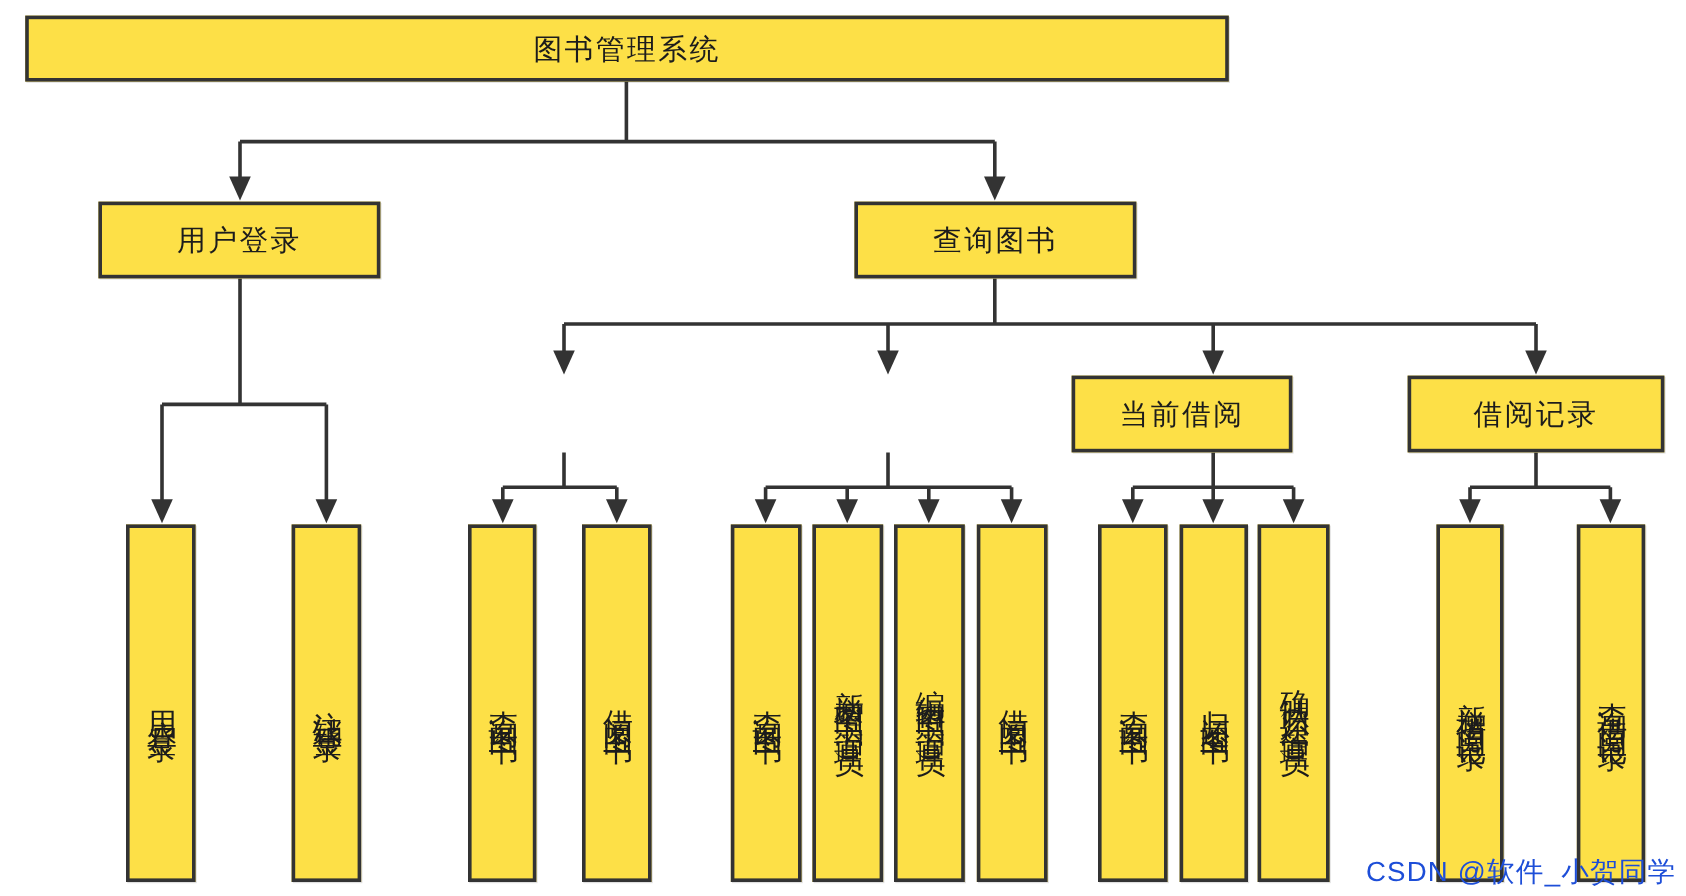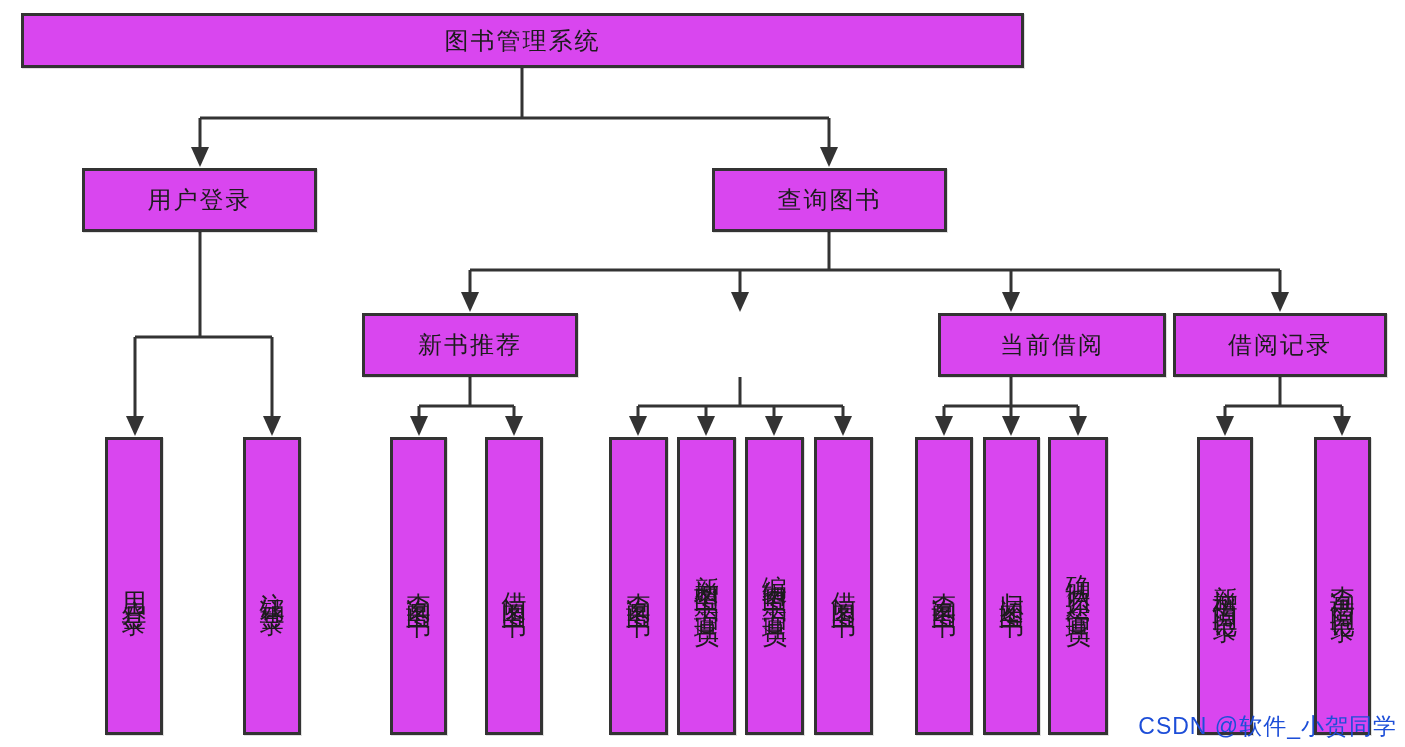--- a/index.html
+++ b/index.html
@@ -6,41 +6,41 @@
   #stage{
     position:relative;
     width:1405px;height:747px;
     background:#ffffff;
     font-family:"Liberation Sans","DejaVu Sans",sans-serif;
     overflow:hidden;
   }
   #wires{position:absolute;left:0;top:0;width:1405px;height:747px;}
   .node{
     position:absolute;
-    background:#d946ef;
+    background:#fde047;
     border:3px solid #333333;
     box-sizing:border-box;
     display:flex;
     align-items:center;
     justify-content:center;
     color:#1c1c1c;
     font-size:24px;
     letter-spacing:2px;
     white-space:nowrap;
     box-shadow:1px 1px 0 rgba(0,0,0,0.12);
     text-align:center;
   }
   .root{left:21px;top:13px;width:1003px;height:55px;}
   .lvl1{top:168px;width:235px;height:64px;}
   .b-user{left:82px;}
   .b-book{left:712px;}
   .mid{top:313px;height:64px;}
   .m0{left:362px;width:216px;}
   .m1{left:634px;width:212px;}
-  .m2{left:938px;width:228px;font-family:Liberation Mono, monospace;}
+  .m2{left:893px;width:184px;font-family:Liberation Mono, monospace;}
   .m3{left:1173px;width:214px;}
   .leaf{
     top:437px;height:298px;
     writing-mode:vertical-rl;
     text-orientation:mixed;
     font-size:25px;
     letter-spacing:7px;
     line-height:1;
   }
   .l0{left:105px;width:58px;}
@@ -114,23 +114,20 @@
     <span>图书管理系统</span>
   </div>
 
   <div class="node lvl1 b-user">
     <span>用户登录</span>
   </div>
   <div class="node lvl1 b-book">
     <span>查询图书</span>
   </div>
 
-  <div class="node mid m0">
-    <span>新书推荐</span>
-  </div>
   <div class="node mid m2">
     <span>当前借阅</span>
   </div>
   <div class="node mid m3">
     <span>借阅记录</span>
   </div>
 
   <div class="node leaf l0">
     <span>用户登录</span>
   </div>

